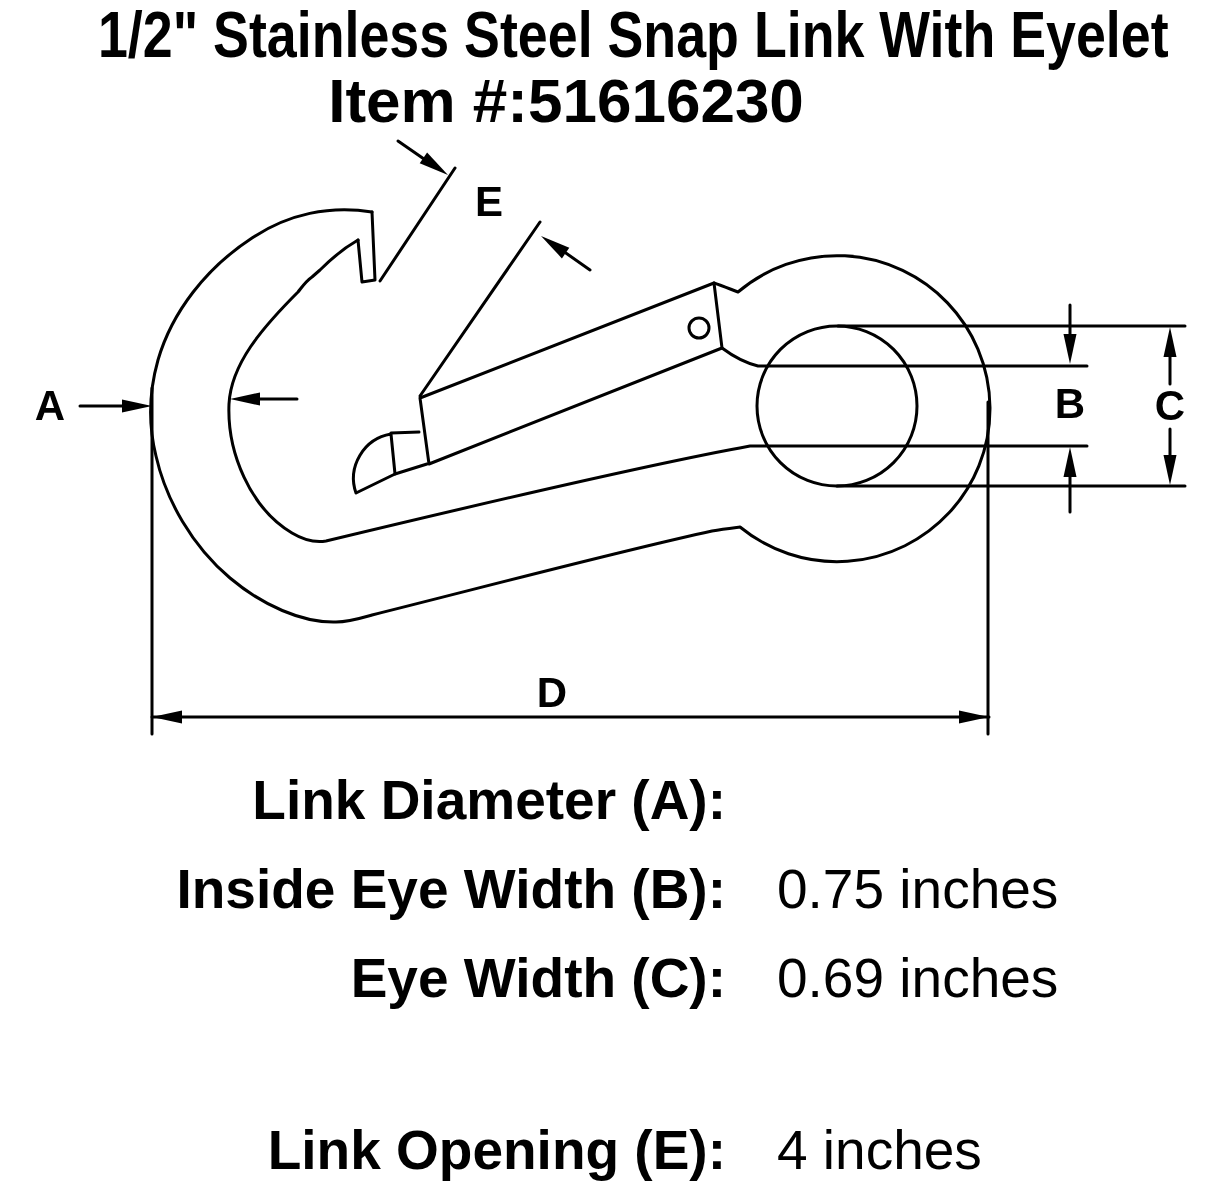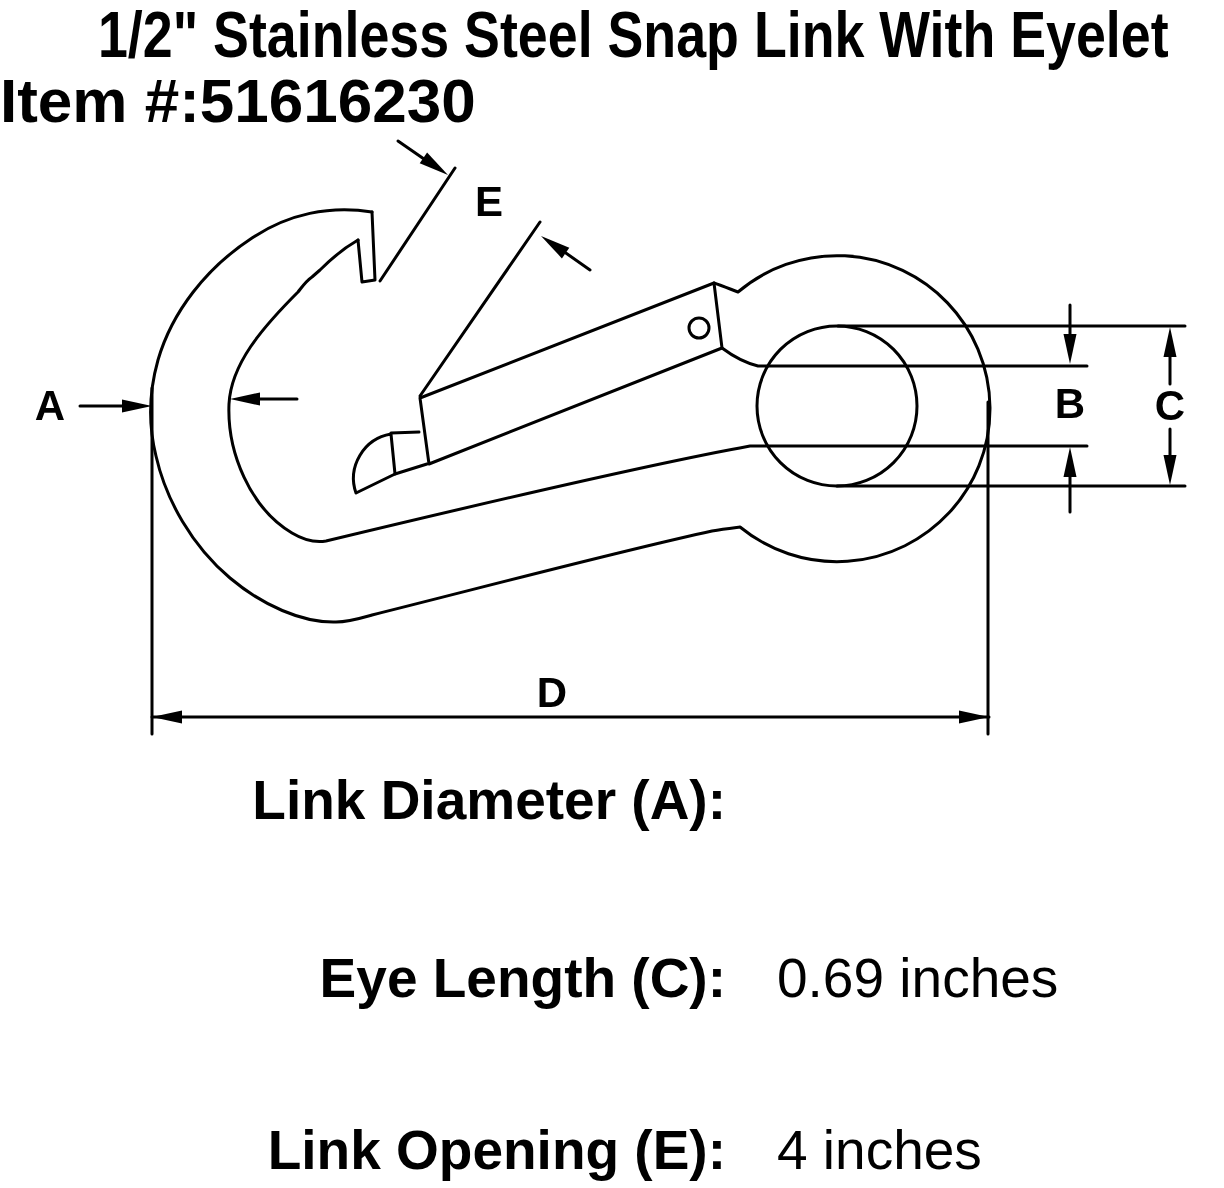--- a/index.html
+++ b/index.html
@@ -18,21 +18,21 @@
     font-weight: 700;
     font-size: 64px;
     line-height: 70px;
     white-space: nowrap;
     transform: scaleX(0.84);
     transform-origin: 612px 0;
   }
   .title-line2 {
     position: absolute;
     top: 68px; left: 0; width: 1132px;
-    text-align: left;
+    text-align: center;
     font-weight: 700;
     font-size: 62px;
     line-height: 66px;
     white-space: nowrap;
   }
   #diagram-svg {
     position: absolute;
     top: 0; left: 0;
   }
   .spec-row { position: absolute; left: 0; width: 1224px; height: 66px; }
@@ -141,23 +141,25 @@
     <text class="dim-letter" x="1070" y="418">B</text>
     <text class="dim-letter" x="1170" y="420">C</text>
     <text class="dim-letter" x="552" y="707">D</text>
   </g>
 </svg>
 
 <div class="spec-row" style="top:767px">
   <span class="spec-label">Link Diameter (A):</span>
 </div>
 <div class="spec-row" style="top:856px">
+  <span class="spec-label">Inside Eye Width (B):</span>
+  <span class="spec-value">0.75 inches</span>
 </div>
 <div class="spec-row" style="top:945px">
-  <span class="spec-label">Eye Length (C):</span>
+  <span class="spec-label">Eye Width (C):</span>
   <span class="spec-value">0.69 inches</span>
 </div>
 <div class="spec-row" style="top:1030px">
 </div>
 <div class="spec-row" style="top:1117px">
   <span class="spec-label">Link Opening (E):</span>
   <span class="spec-value">4 inches</span>
 </div>
 
 </body></html>

